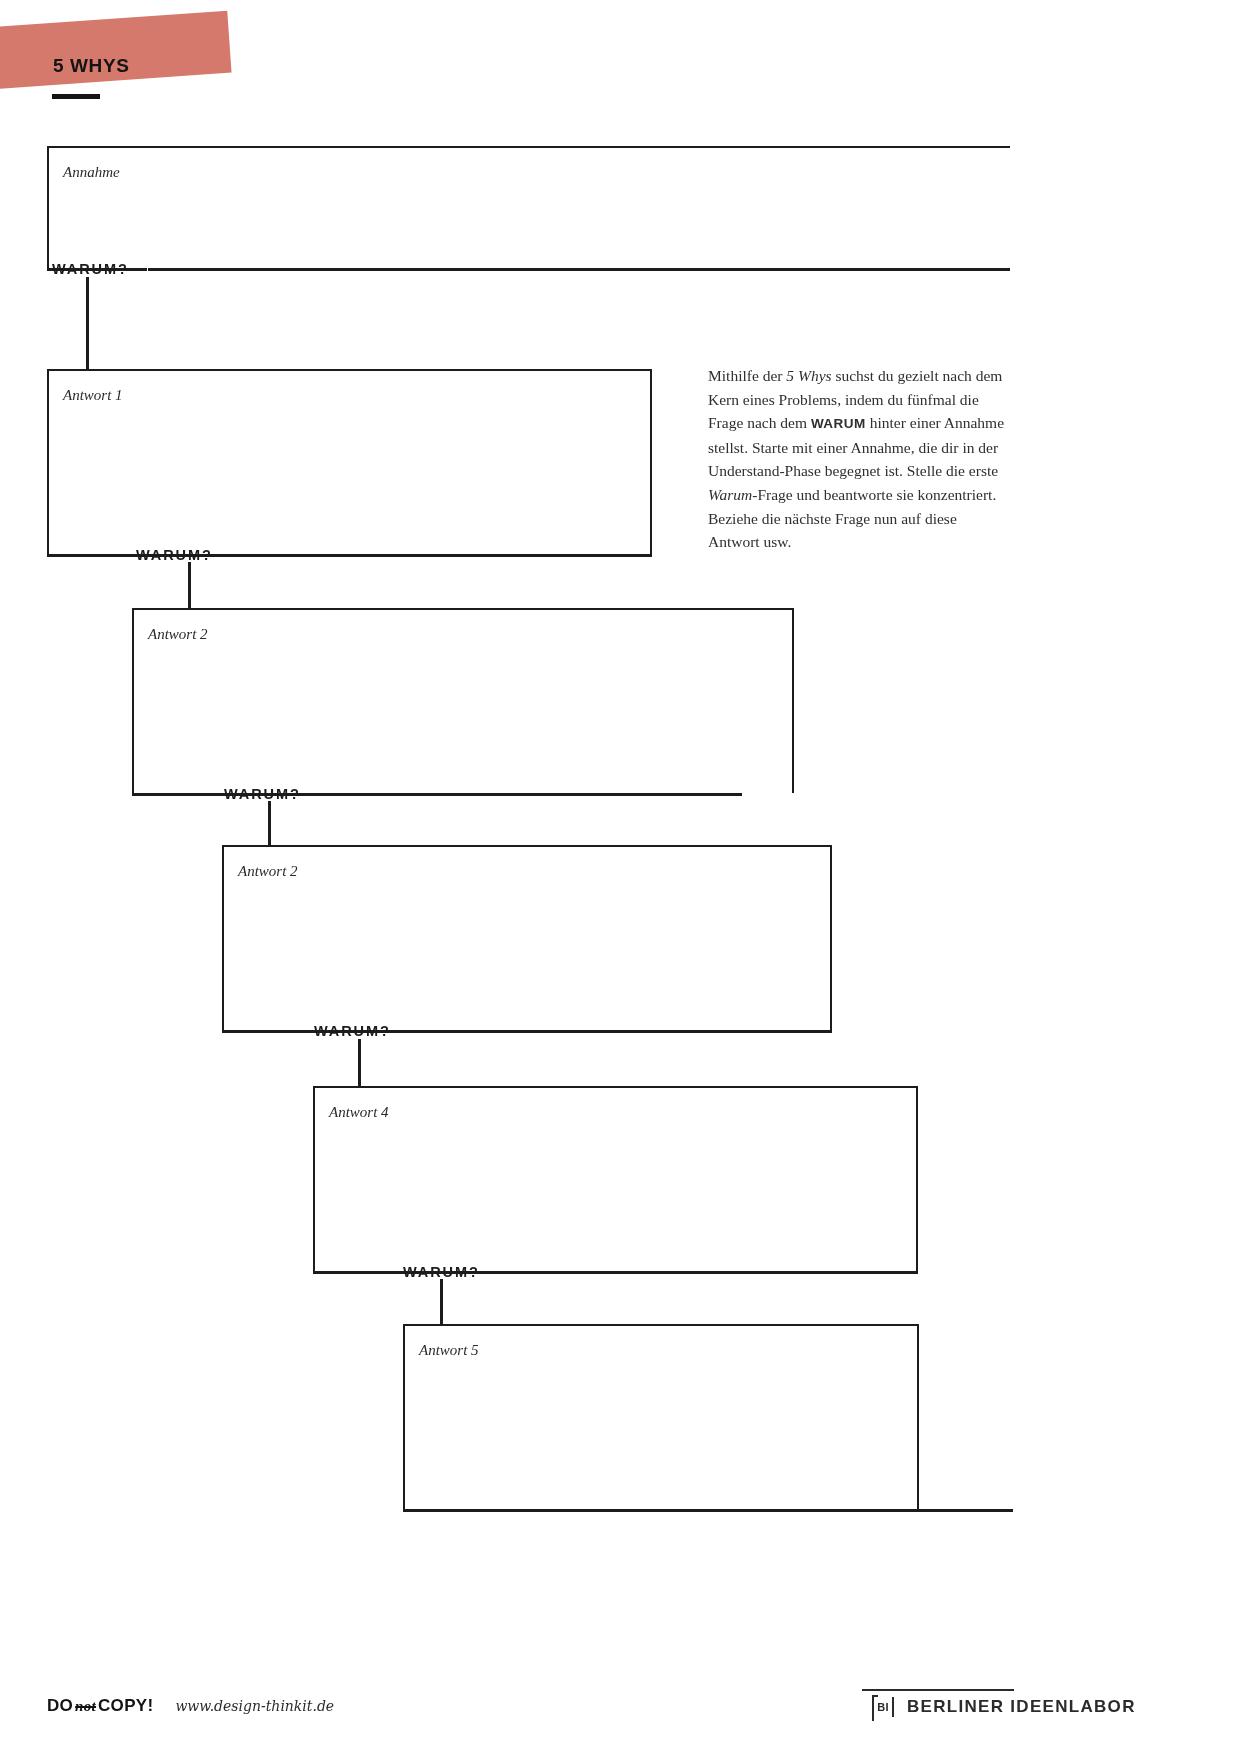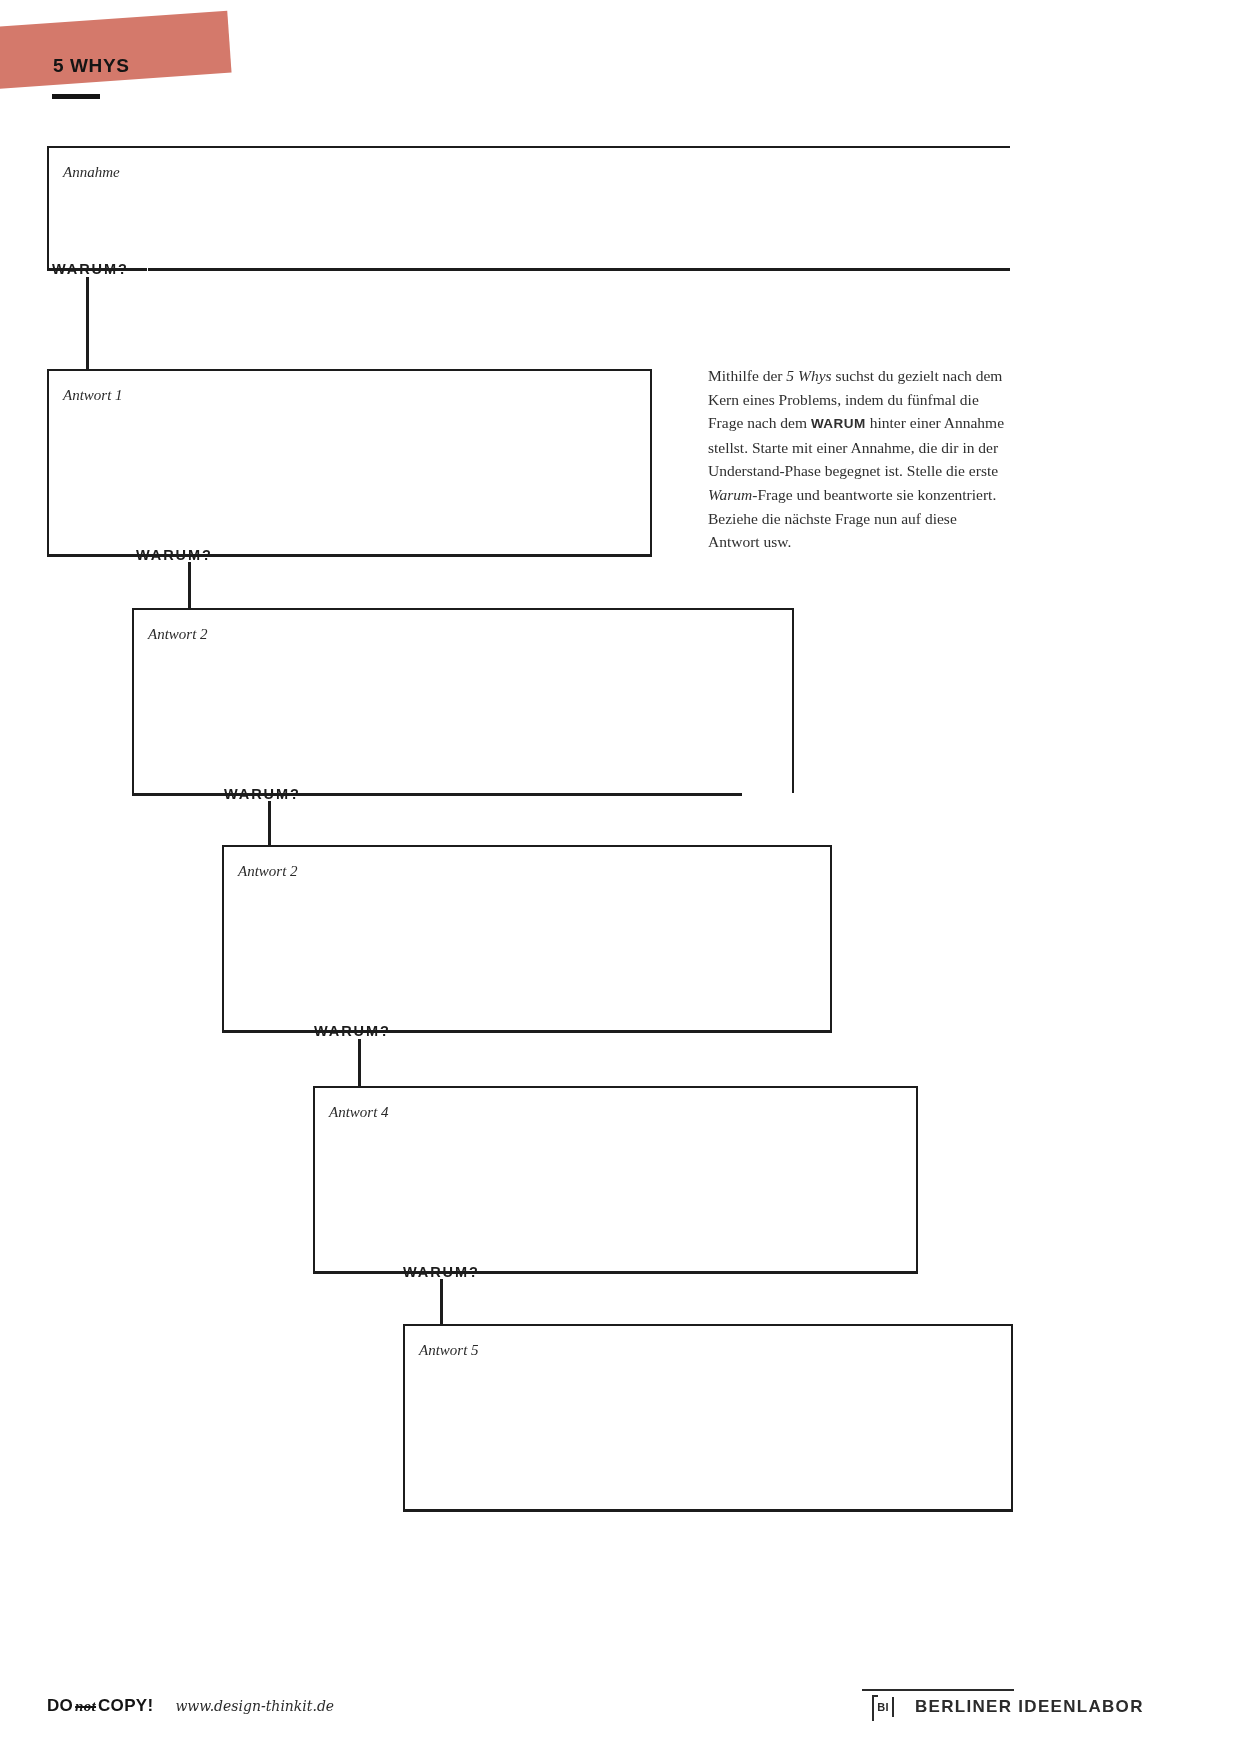--- a/index.html
+++ b/index.html
@@ -166,21 +166,20 @@
     font-size: 14px;
     color: #2b2b2b;
     white-space: nowrap;
   }
   #footer-brand {
     position: absolute;
     left: 872px;
     top: 1697px;
     display: flex;
     align-items: center;
-    gap: 8px;
   }
   #brand-mark {
     position: relative;
     width: 22px;
     height: 20px;
     box-sizing: border-box;
     border-left: 2px solid #2b2b2b;
     border-right: 2px solid #2b2b2b;
     display: flex;
     align-items: center;
@@ -259,21 +258,21 @@
     <div class="bottom-seg" style="left: 410px; top: 1030px; width: 422px;"></div>
     <div class="drop-line" style="left: 358px; top: 1039px; height: 47px;"></div>
     <div class="why-box" style="left: 313px; top: 1086px; width: 605px; height: 185px;">
       <div class="box-label">Antwort 4</div>
       <div class="box-right"></div>
     </div>
     <div class="bottom-seg" style="left: 313px; top: 1271px; width: 186px;"></div>
     <div class="warum-label" style="left: 403px; top: 1272px;">WARUM?</div>
     <div class="bottom-seg" style="left: 499px; top: 1271px; width: 419px;"></div>
     <div class="drop-line" style="left: 440px; top: 1279px; height: 45px;"></div>
-    <div class="why-box" style="left: 403px; top: 1324px; width: 610px; height: 185px;">
+    <div class="why-box" style="left: 403px; top: 1324px; width: 516px; height: 185px;">
       <div class="box-label">Antwort 5</div>
       <div class="box-right"></div>
     </div>
     <div class="bottom-seg" style="left: 403px; top: 1509px; width: 610px;"></div>
   </div>
 
 <div id="description">
   <span>Mithilfe der </span><span class="it">5 Whys</span><span> suchst du gezielt nach dem Kern eines Problems, indem du fünfmal die Frage nach dem </span><span class="warum-strong">WARUM</span><span> hinter einer Annahme stellst. Starte mit einer Annahme, die dir in der Understand-Phase begegnet ist. Stelle die erste </span><span class="it">Warum</span><span>-Frage und beantworte sie konzentriert. Beziehe die nächste Frage nun auf diese Antwort usw.</span>
 </div>
 

